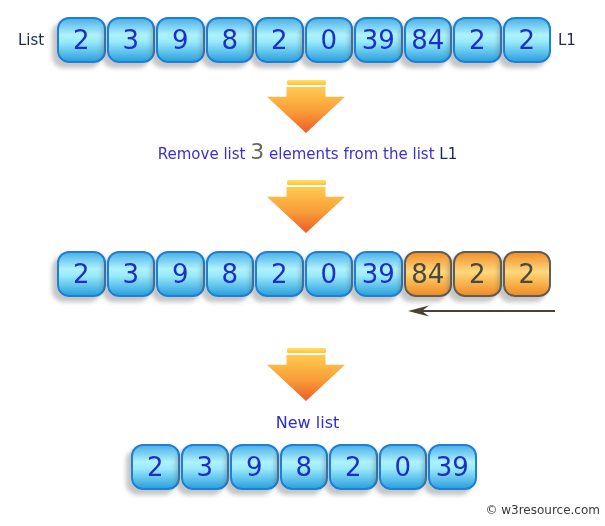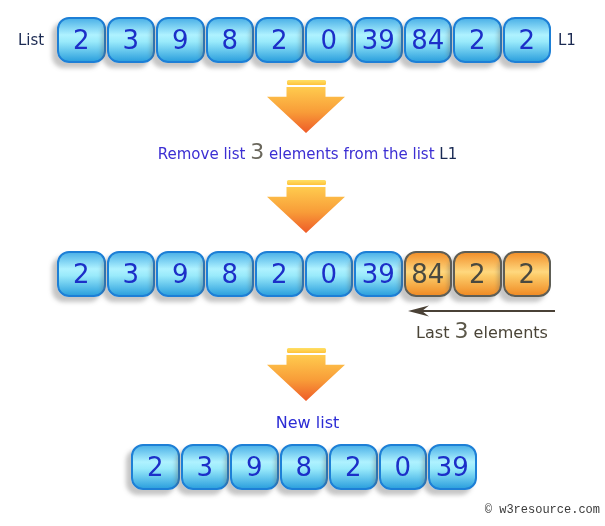--- a/index.html
+++ b/index.html
@@ -37,21 +37,21 @@
   
   .caption { position:absolute; text-align:center; font-size:15px; color:#3C2FD3; white-space:pre; }
   .caption .num { font-size:22px; color:#6A675C; }
   .caption .code { color:#192A54; }
   .caption.last { color:#4A4437; font-size:16px; }
   .caption.last .num { color:#5C584A; }
   .caption.newlist { color:#2B2BD5; font-size:16px; }
   
   .left-arrow { position:absolute; }
   
-  .copyright { position:absolute; right:5px; top:503px; font-size:12px; color:#3A3A3A;font-family:Liberation Mono, monospace; }
+  .copyright { position:absolute; right:5px; top:503px; font-size:12px; color:#3A3A3A; }
 </style>
 </head>
 <body>
 
 <div class="stage">
 
   <span class="side-label" style="left:18px;top:31px">List</span>
   <div class="list-row" style="left:57px;top:17px">
       <div class="box blue">
         <span>2</span>
@@ -129,21 +129,20 @@
       <div class="box orange">
         <span>2</span>
       </div>
     </div>
 
   <svg class="left-arrow" style="left:408px;top:303px" width="148" height="16">
     <line x1="14" y1="8" x2="147" y2="8" stroke="#4A4136" stroke-width="2"></line>
     <polygon points="0,8 21,2.5 14,8 21,13.5" fill="#4A4136"></polygon>
   </svg>
 
-  <div class="caption last" style="left:402px;top:318px;width:160px"><span>Last </span><span class="num">3</span><span> elements</span></div>
 
   <div class="arrow" style="left:267px;top:348px">
     <div class="bar"></div>
     <div class="body"></div>
   </div>
 
   <div class="caption newlist" style="left:5px;top:413px;width:605px">New list</div>
 
   <div class="list-row" style="left:131px;top:444px">
       <div class="box blue">

